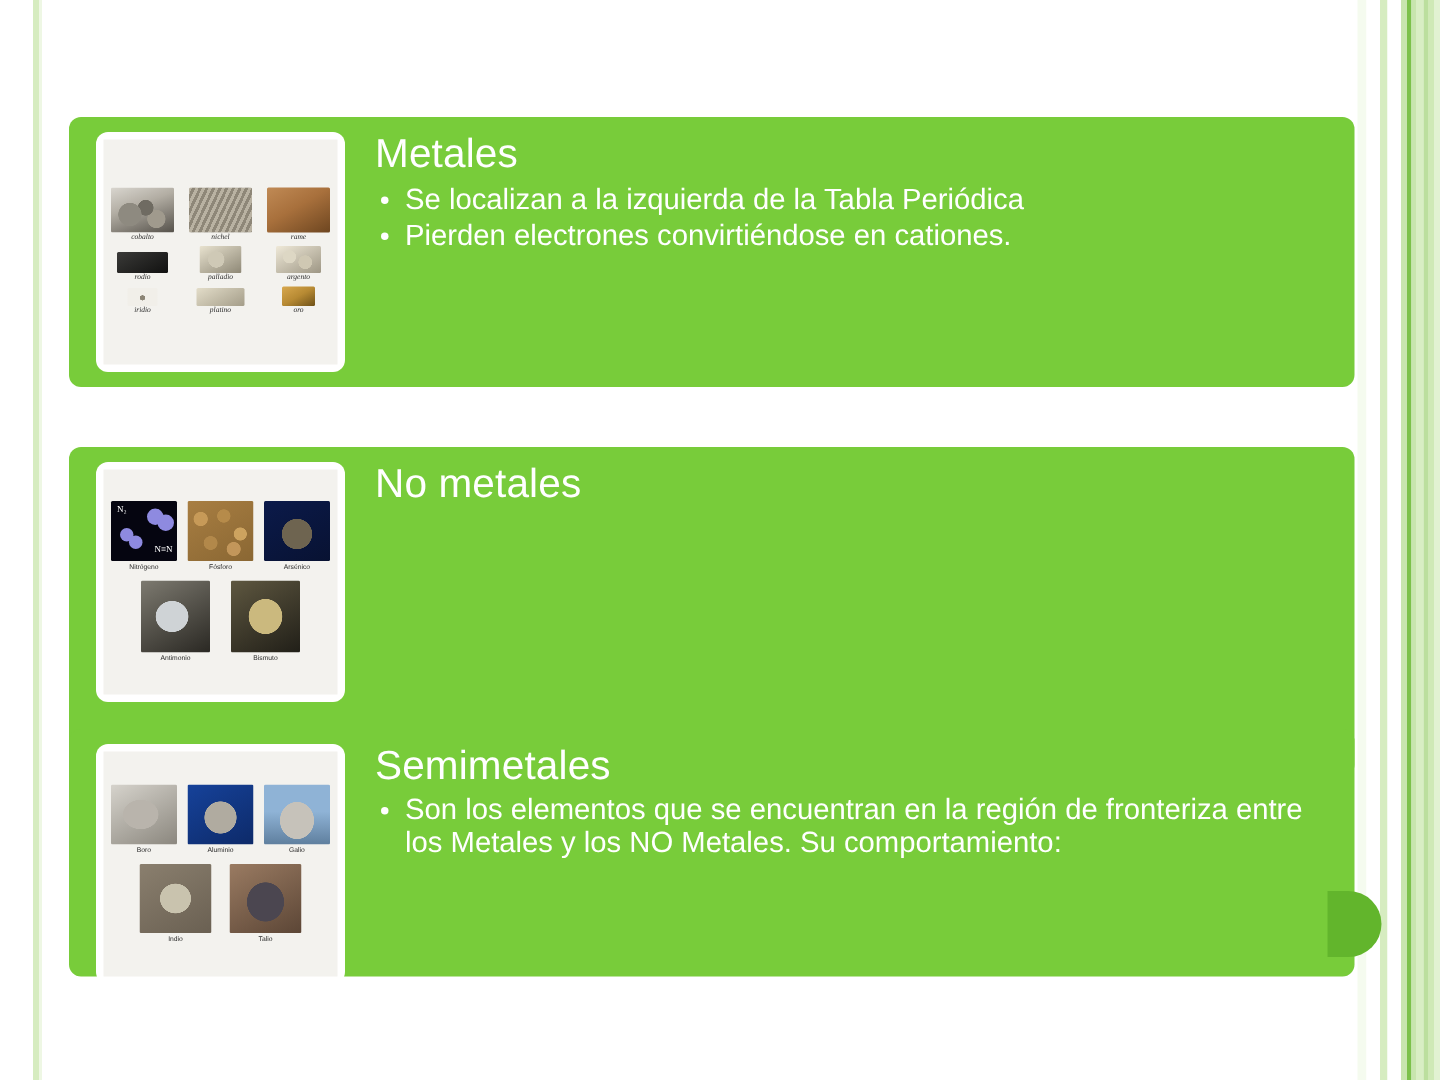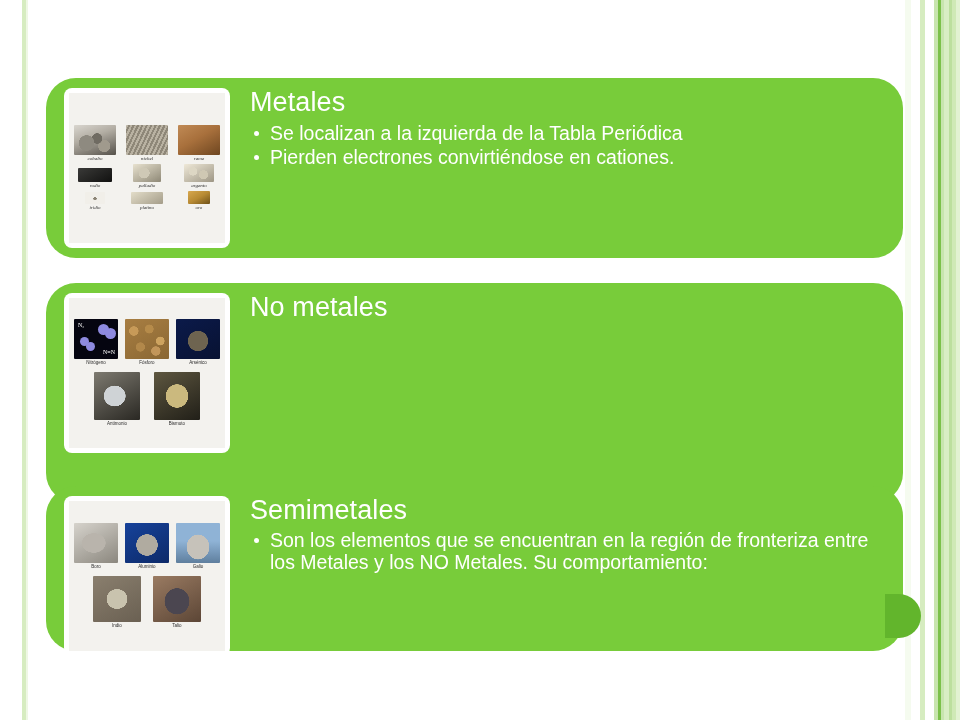--- a/index.html
+++ b/index.html
@@ -32,25 +32,25 @@
     position:absolute;top:0;right:0;height:720px;width:55px;
   }
   .stripe{position:absolute;top:0;height:720px;}
 
   
   .card{
     position:absolute;
     left:46px;
     width:857px;
     background:#78cc3a;
-    border-radius:30px;
+    border-radius:8px;
     box-sizing:border-box;
   }
   .card-1{top:78px;height:180px;}
-  .card-2{top:283px;height:220px;}
+  .card-2{top:298px;height:220px;}
   .card-3{top:486px;height:165px;}
 
   
   .card-bump{
     position:absolute;
     right:-18px;
     top:108px;
     width:36px;height:44px;
     background:#62b52c;
     border-radius:0 22px 22px 0;

